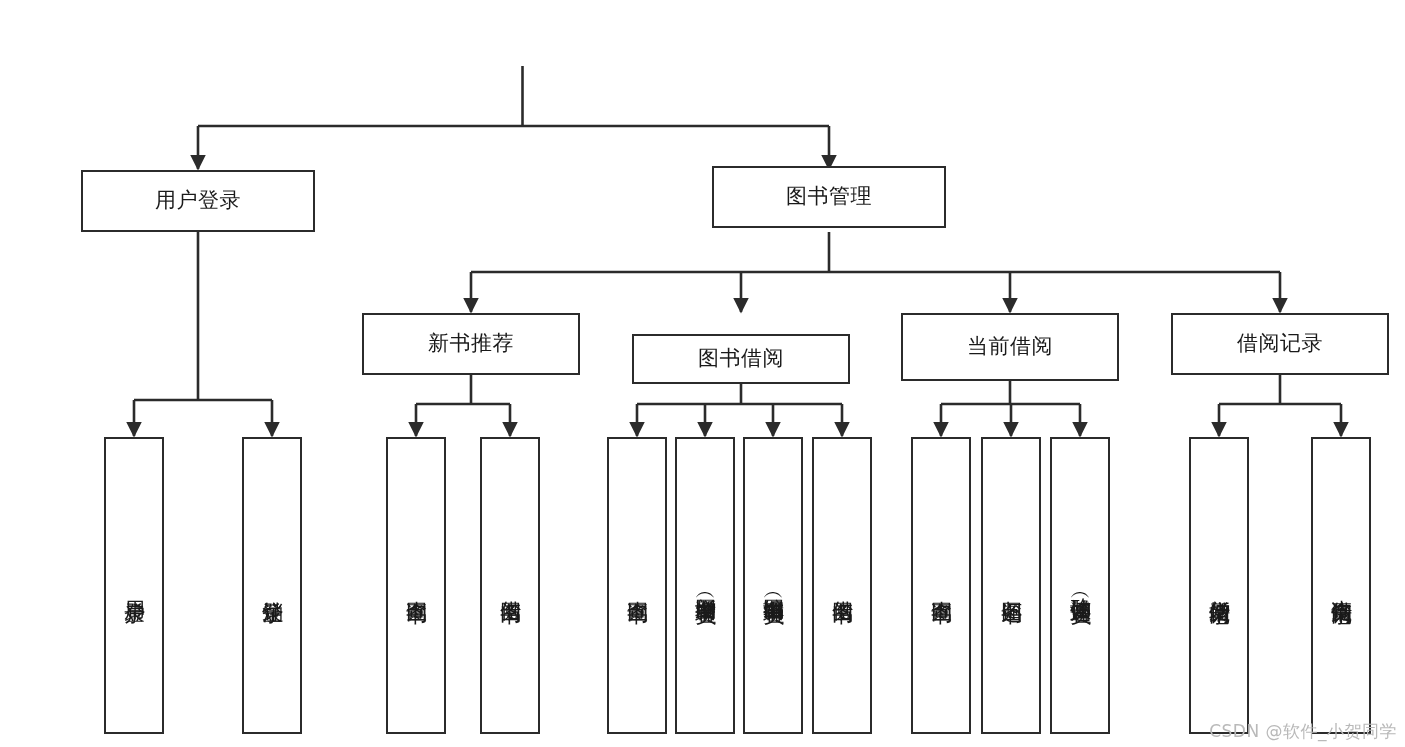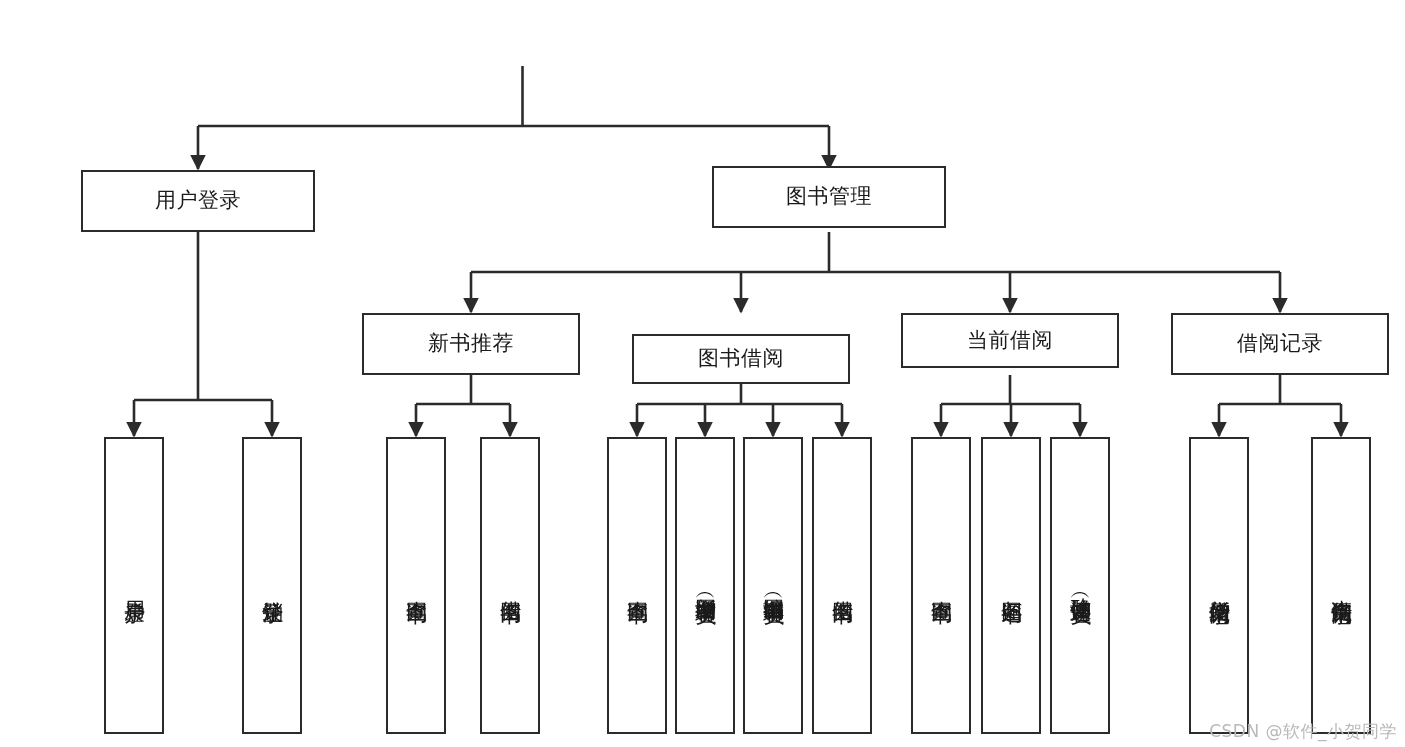--- a/index.html
+++ b/index.html
@@ -122,21 +122,21 @@
   <div class="node-box level2" style="left: 712px; top: 166px; width: 234px; height: 62px;">
     <span class="node-label-h">图书管理</span>
   </div>
 
   <div class="node-box level3" style="left: 362px; top: 313px; width: 218px; height: 62px; align-items: center;">
     <span class="node-label-h">新书推荐</span>
   </div>
   <div class="node-box level3" style="left: 632px; top: 313px; width: 218px; height: 50px; margin-top: 21px;">
     <span class="node-label-h">图书借阅</span>
   </div>
-  <div class="node-box level3" style="left: 901px; top: 313px; width: 218px; height: 55px; align-items: center;">
+  <div class="node-box level3" style="left: 901px; top: 313px; width: 218px; height: 68px; align-items: center;">
     <span class="node-label-h">当前借阅</span>
   </div>
   <div class="node-box level3" style="left: 1171px; top: 313px; width: 218px; height: 62px; text-align: center;">
     <span class="node-label-h">借阅记录</span>
   </div>
 
   <div class="node-box leaf" style="left: 104px; top: 437px; width: 60px; height: 297px;">
     <span class="node-label-v">用户登录</span>
   </div>
   <div class="node-box leaf" style="left: 242px; top: 437px; width: 60px; height: 297px;">

